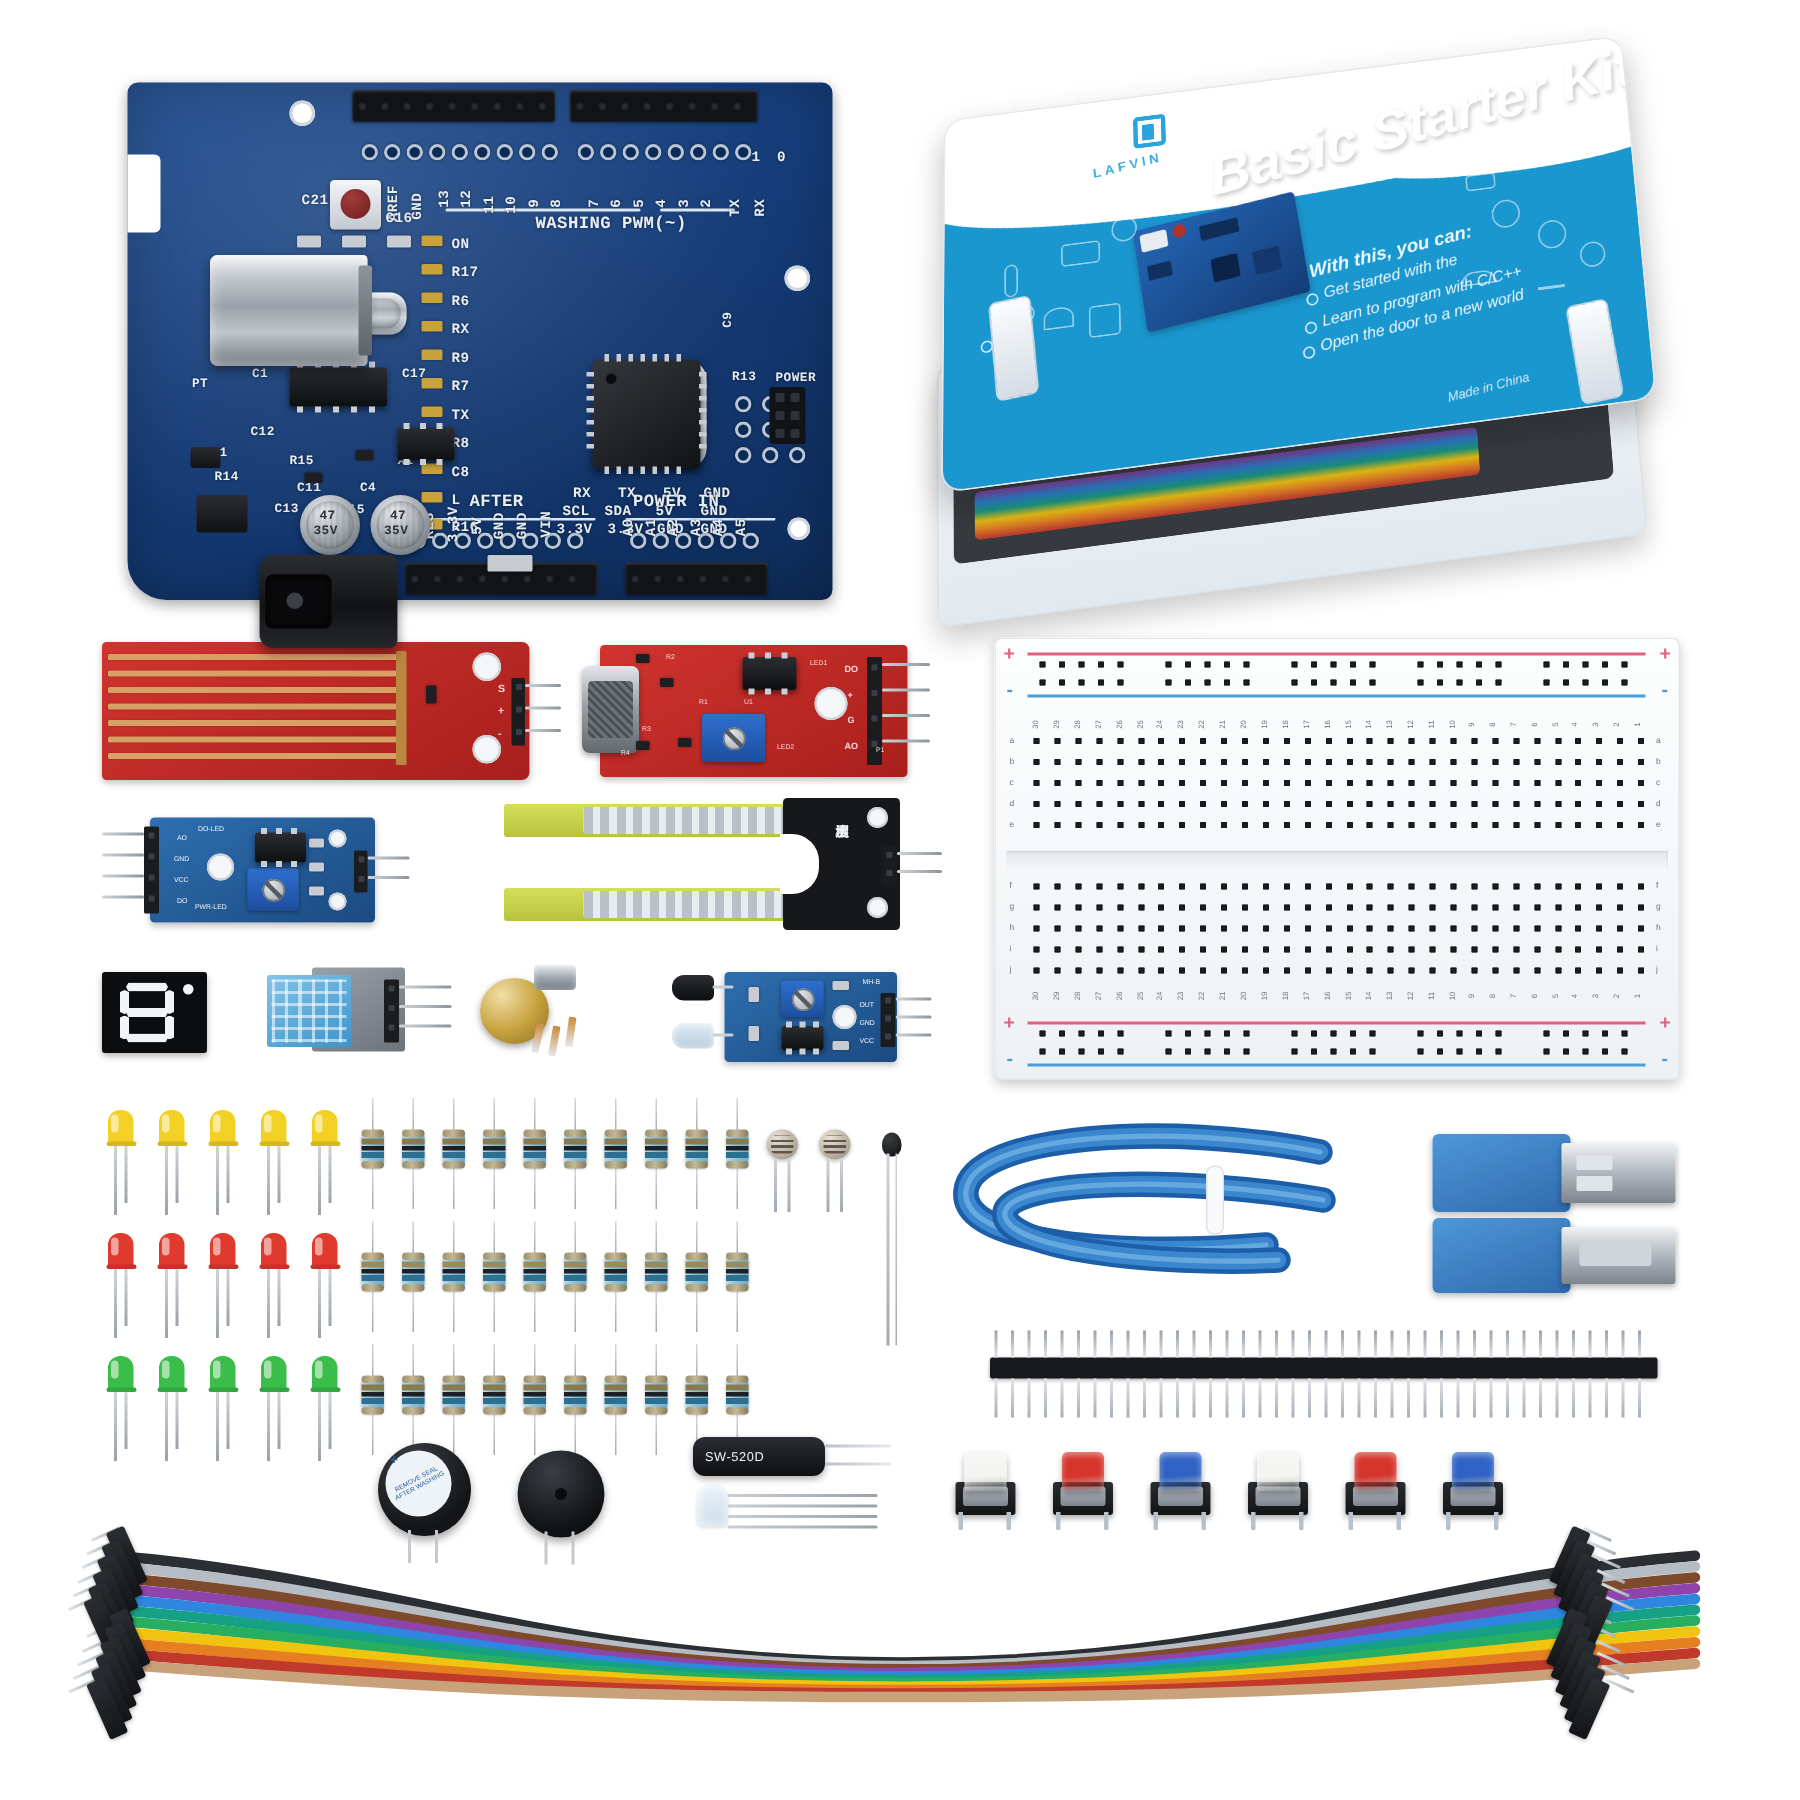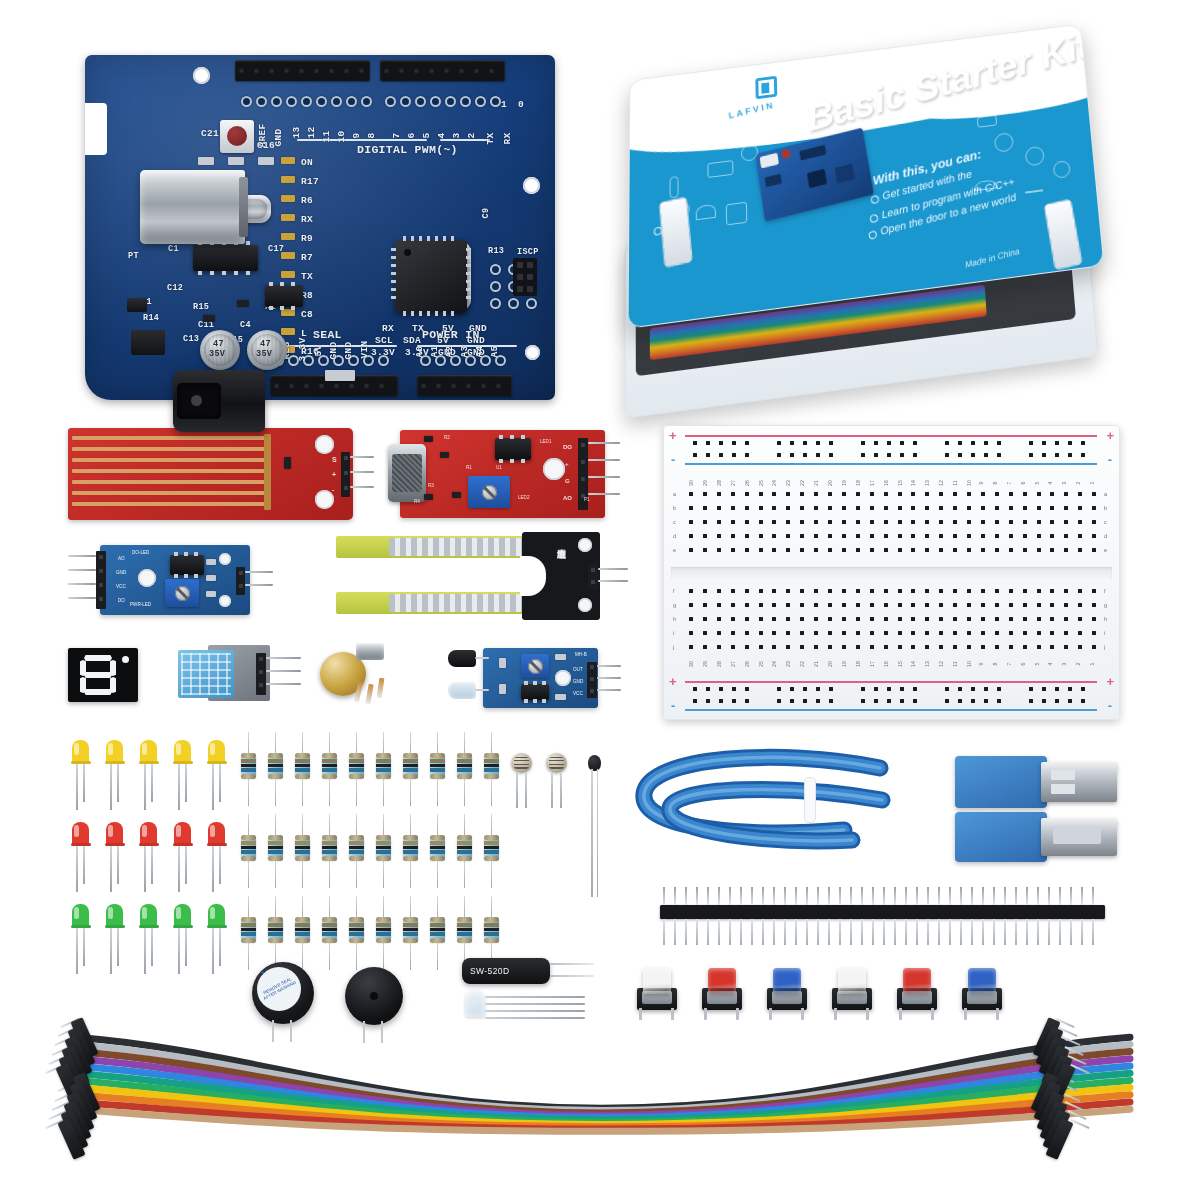--- a/index.html
+++ b/index.html
@@ -349,21 +349,21 @@
     <div class="abs silk s9 vert" style="left:361px;top:74px">4</div>
     <div class="abs silk s9 vert" style="left:376px;top:74px">3</div>
     <div class="abs silk s9 vert" style="left:391px;top:74px">2</div>
     <div class="abs silk s9 vert" style="left:410px;top:80px">TX</div>
     <div class="abs silk s9 vert" style="left:427px;top:80px">RX</div>
     <div class="abs silk s9" style="left:416px;top:45px">1</div>
     <div class="abs silk s9" style="left:433px;top:45px">0</div>
 
     <div class="abs rule" style="left:212px;top:84px;width:130px"></div>
     <div class="abs rule" style="left:355px;top:84px;width:50px"></div>
-    <div class="abs silk s11" style="left:272px;top:89px">DIGITAL PWM(~)</div>
+    <div class="abs silk s11" style="left:272px;top:89px">WASHING PWM(~)</div>
 
     <div class="abs silk s9" style="left:116px;top:74px">C21</div>
     <div class="abs silk s9" style="left:144px;top:74px">R20</div>
     <div class="abs silk s9" style="left:172px;top:86px">C16</div>
 
     <div class="abs silk s9" style="left:216px;top:103px">ON</div>
     <div class="abs silk s9" style="left:216px;top:122px">R17</div>
     <div class="abs silk s9" style="left:216px;top:141px">R6</div>
     <div class="abs silk s9" style="left:216px;top:160px">RX</div>
     <div class="abs silk s9" style="left:216px;top:179px">R9</div>
@@ -382,21 +382,21 @@
     <div class="abs silk s8" style="left:113px;top:266px">C11</div>
     <div class="abs silk s8" style="left:155px;top:266px">C4</div>
     <div class="abs silk s8" style="left:98px;top:280px">C13</div>
     <div class="abs silk s8" style="left:142px;top:281px">C15</div>
     <div class="abs silk s8" style="left:126px;top:298px">U5</div>
     <div class="abs silk s8" style="left:180px;top:248px">X1</div>
     <div class="abs silk s8" style="left:56px;top:243px">Q1</div>
     <div class="abs silk s8 vert" style="left:405px;top:155px">C9</div>
     <div class="abs silk s8" style="left:403px;top:192px">R13</div>
     <div class="abs silk s8" style="left:183px;top:190px">C17</div>
-    <div class="abs silk s8" style="left:432px;top:193px">ISCP</div>
+    <div class="abs silk s8" style="left:432px;top:193px">POWER</div>
 
     <div class="abs rstbtn"></div>
     <div class="abs usbjack"></div>
     <div class="abs barrel"></div>
     <div class="abs xtal" style="left:113px;top:140px;width:73px;height:28px"></div>
     <div class="abs xtal" style="left:357px;top:185px;width:29px;height:72px;border-radius:13px"></div>
 
     <div class="abs soic" style="left:108px;top:190px;width:65px;height:26px">
       <i style="left:5px;top:-4px"></i>
         <i style="left:17px;top:-4px"></i>
@@ -504,21 +504,21 @@
     <div class="abs pad" style="left:405px;top:209px"></div>
       <div class="abs pad" style="left:423px;top:209px"></div>
       <div class="abs pad" style="left:441px;top:209px"></div>
     <div class="abs pad" style="left:405px;top:226px"></div>
       <div class="abs pad" style="left:423px;top:226px"></div>
       <div class="abs pad" style="left:441px;top:226px"></div>
     <div class="abs pad" style="left:405px;top:243px"></div>
       <div class="abs pad" style="left:423px;top:243px"></div>
       <div class="abs pad" style="left:441px;top:243px"></div>
 
-    <div class="abs silk s11" style="left:228px;top:274px">SEAL</div>
+    <div class="abs silk s11" style="left:228px;top:274px">AFTER</div>
     <div class="abs rule" style="left:190px;top:290px;width:122px"></div>
     <div class="abs silk s11" style="left:337px;top:274px">POWER IN</div>
     <div class="abs rule" style="left:332px;top:290px;width:100px"></div>
 
     <div class="abs silk s9 vert" style="left:190px;top:292px">5V</div>
     <div class="abs silk s9 vert" style="left:206px;top:295px">RES</div>
     <div class="abs silk s9 vert" style="left:222px;top:297px">3.3V</div>
     <div class="abs silk s9 vert" style="left:238px;top:292px">5V</div>
     <div class="abs silk s9 vert" style="left:253px;top:295px">GND</div>
     <div class="abs silk s9 vert" style="left:268px;top:295px">GND</div>

